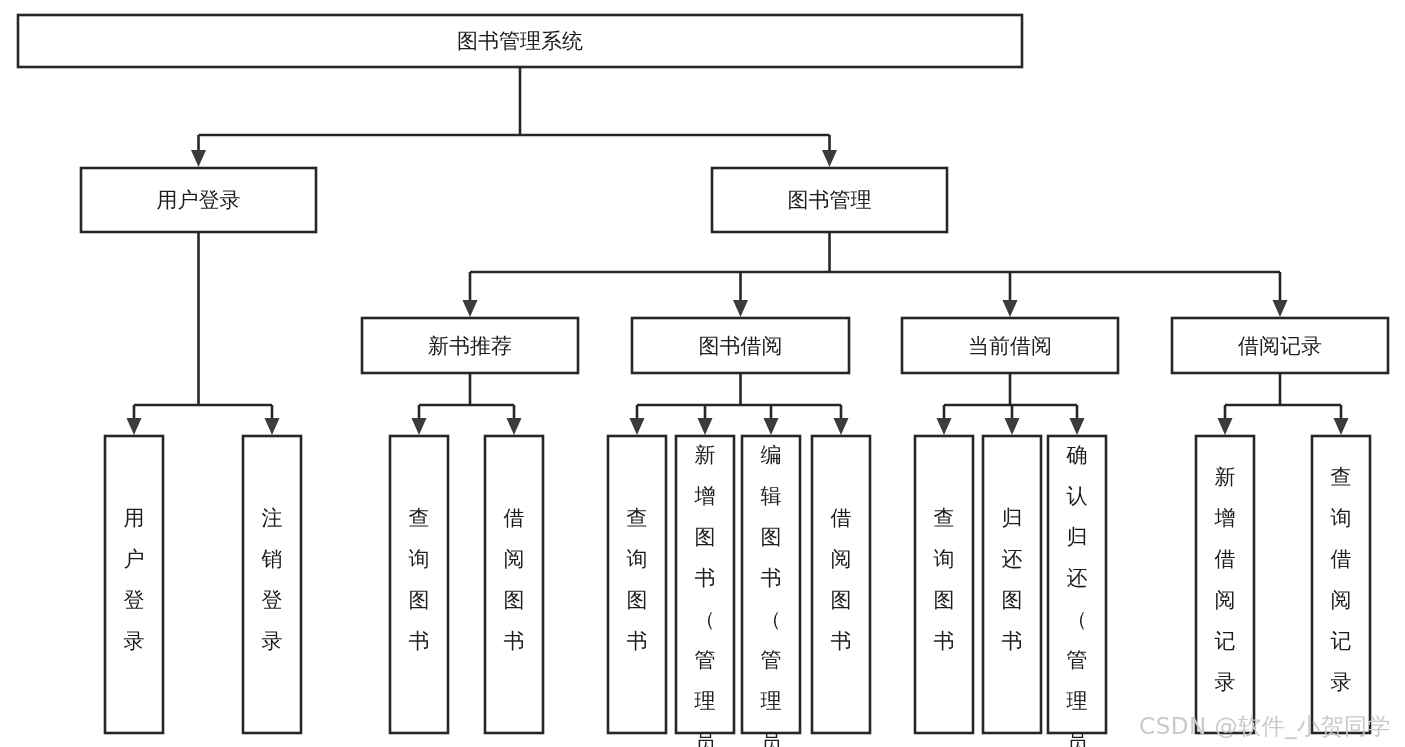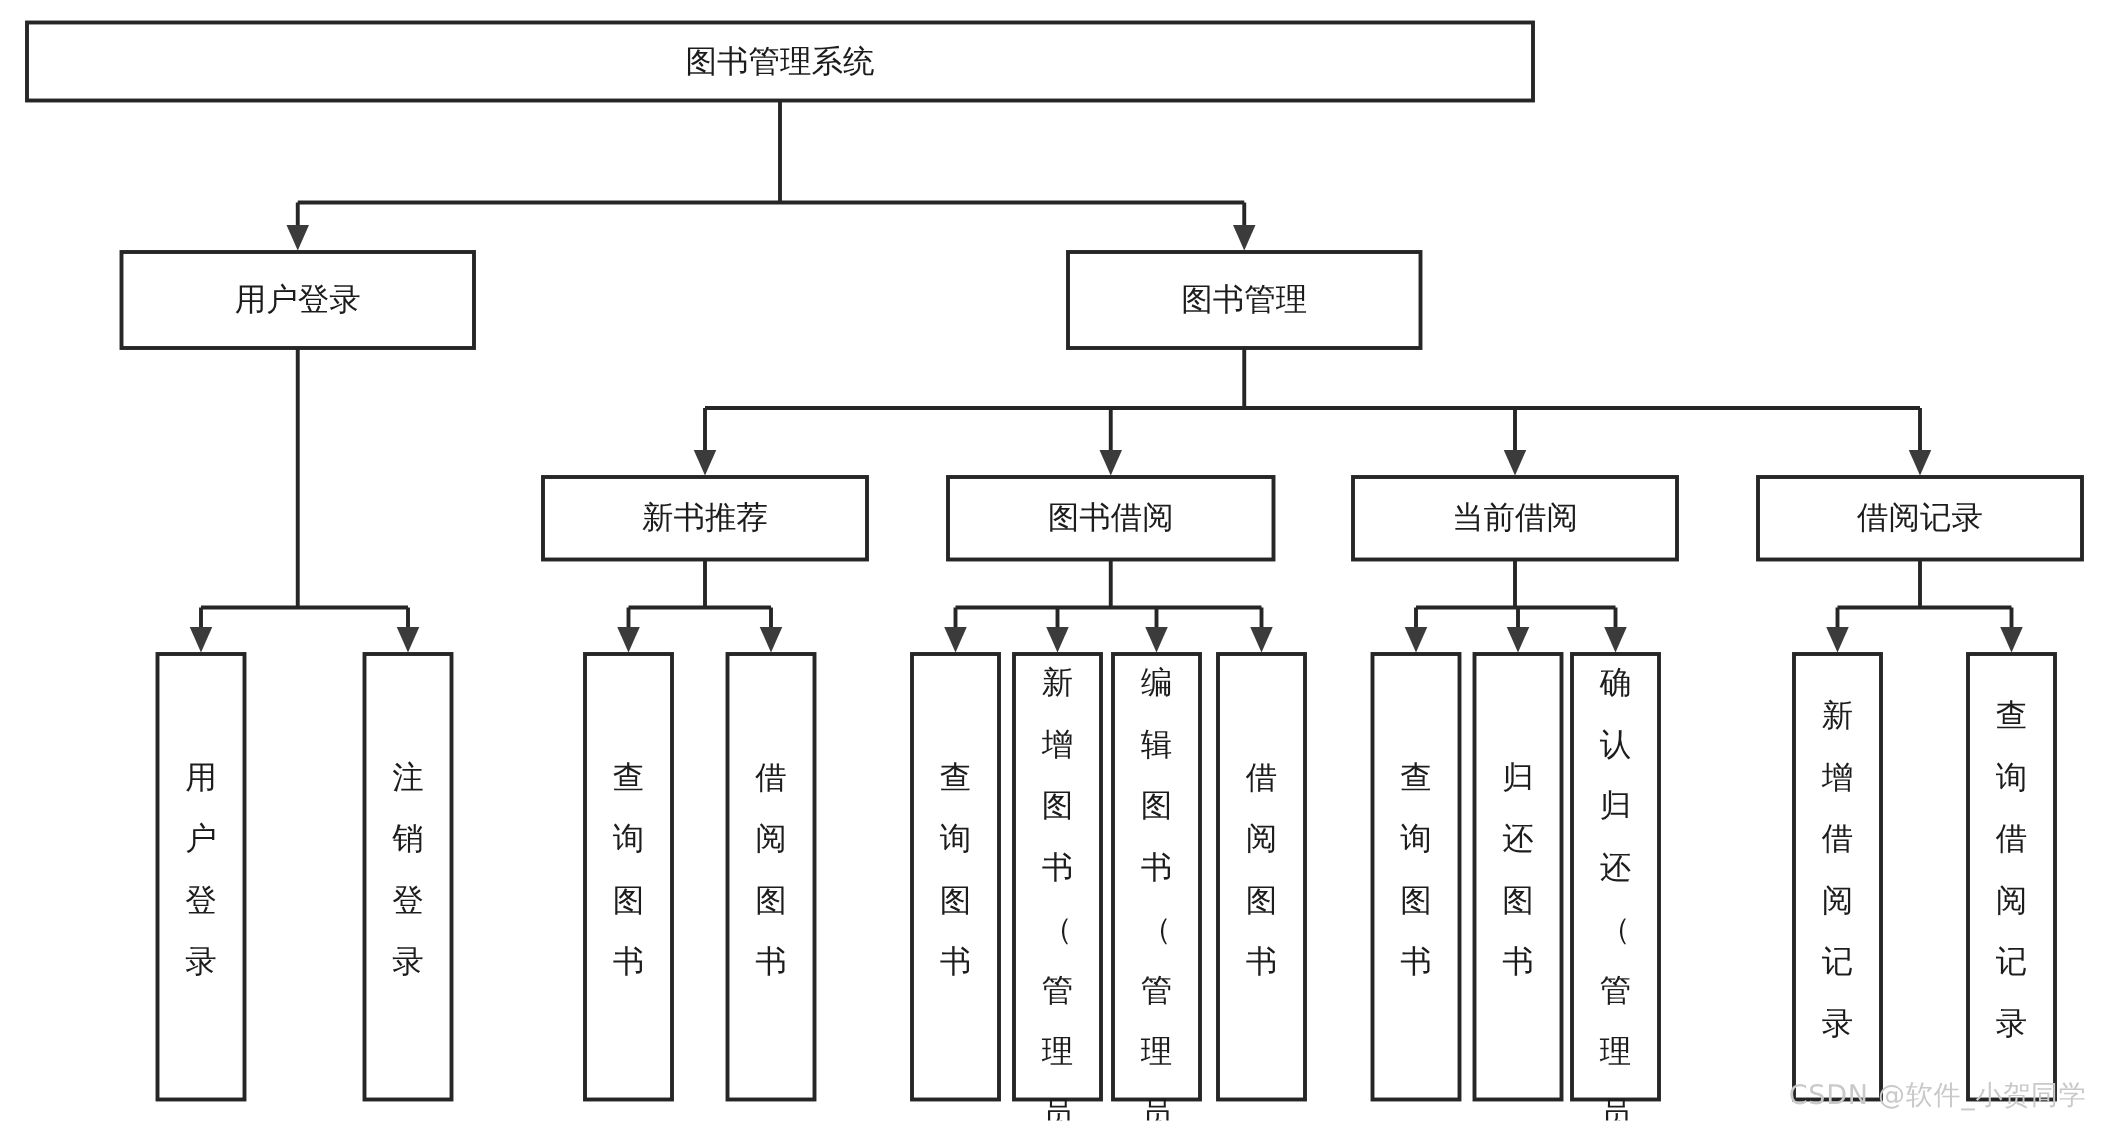--- a/index.html
+++ b/index.html
@@ -53,21 +53,21 @@
     font-family: "DejaVu Sans", "Liberation Sans", sans-serif;
     font-size: 21px;
     fill: #1c1c1c;
     text-anchor: middle;
   }
   .watermark-text {
     position: absolute;
     right: 14px;
     bottom: 5px;
     font-family: "DejaVu Sans", "Liberation Sans", sans-serif;
-    font-size: 18px;
+    font-size: 23px;
     color: #c9c9c9;
     white-space: nowrap;
     letter-spacing: 0.5px;
     pointer-events: none;
   }
 </style>
 </head>
 <body>
 
 <div id="diagram-canvas">

